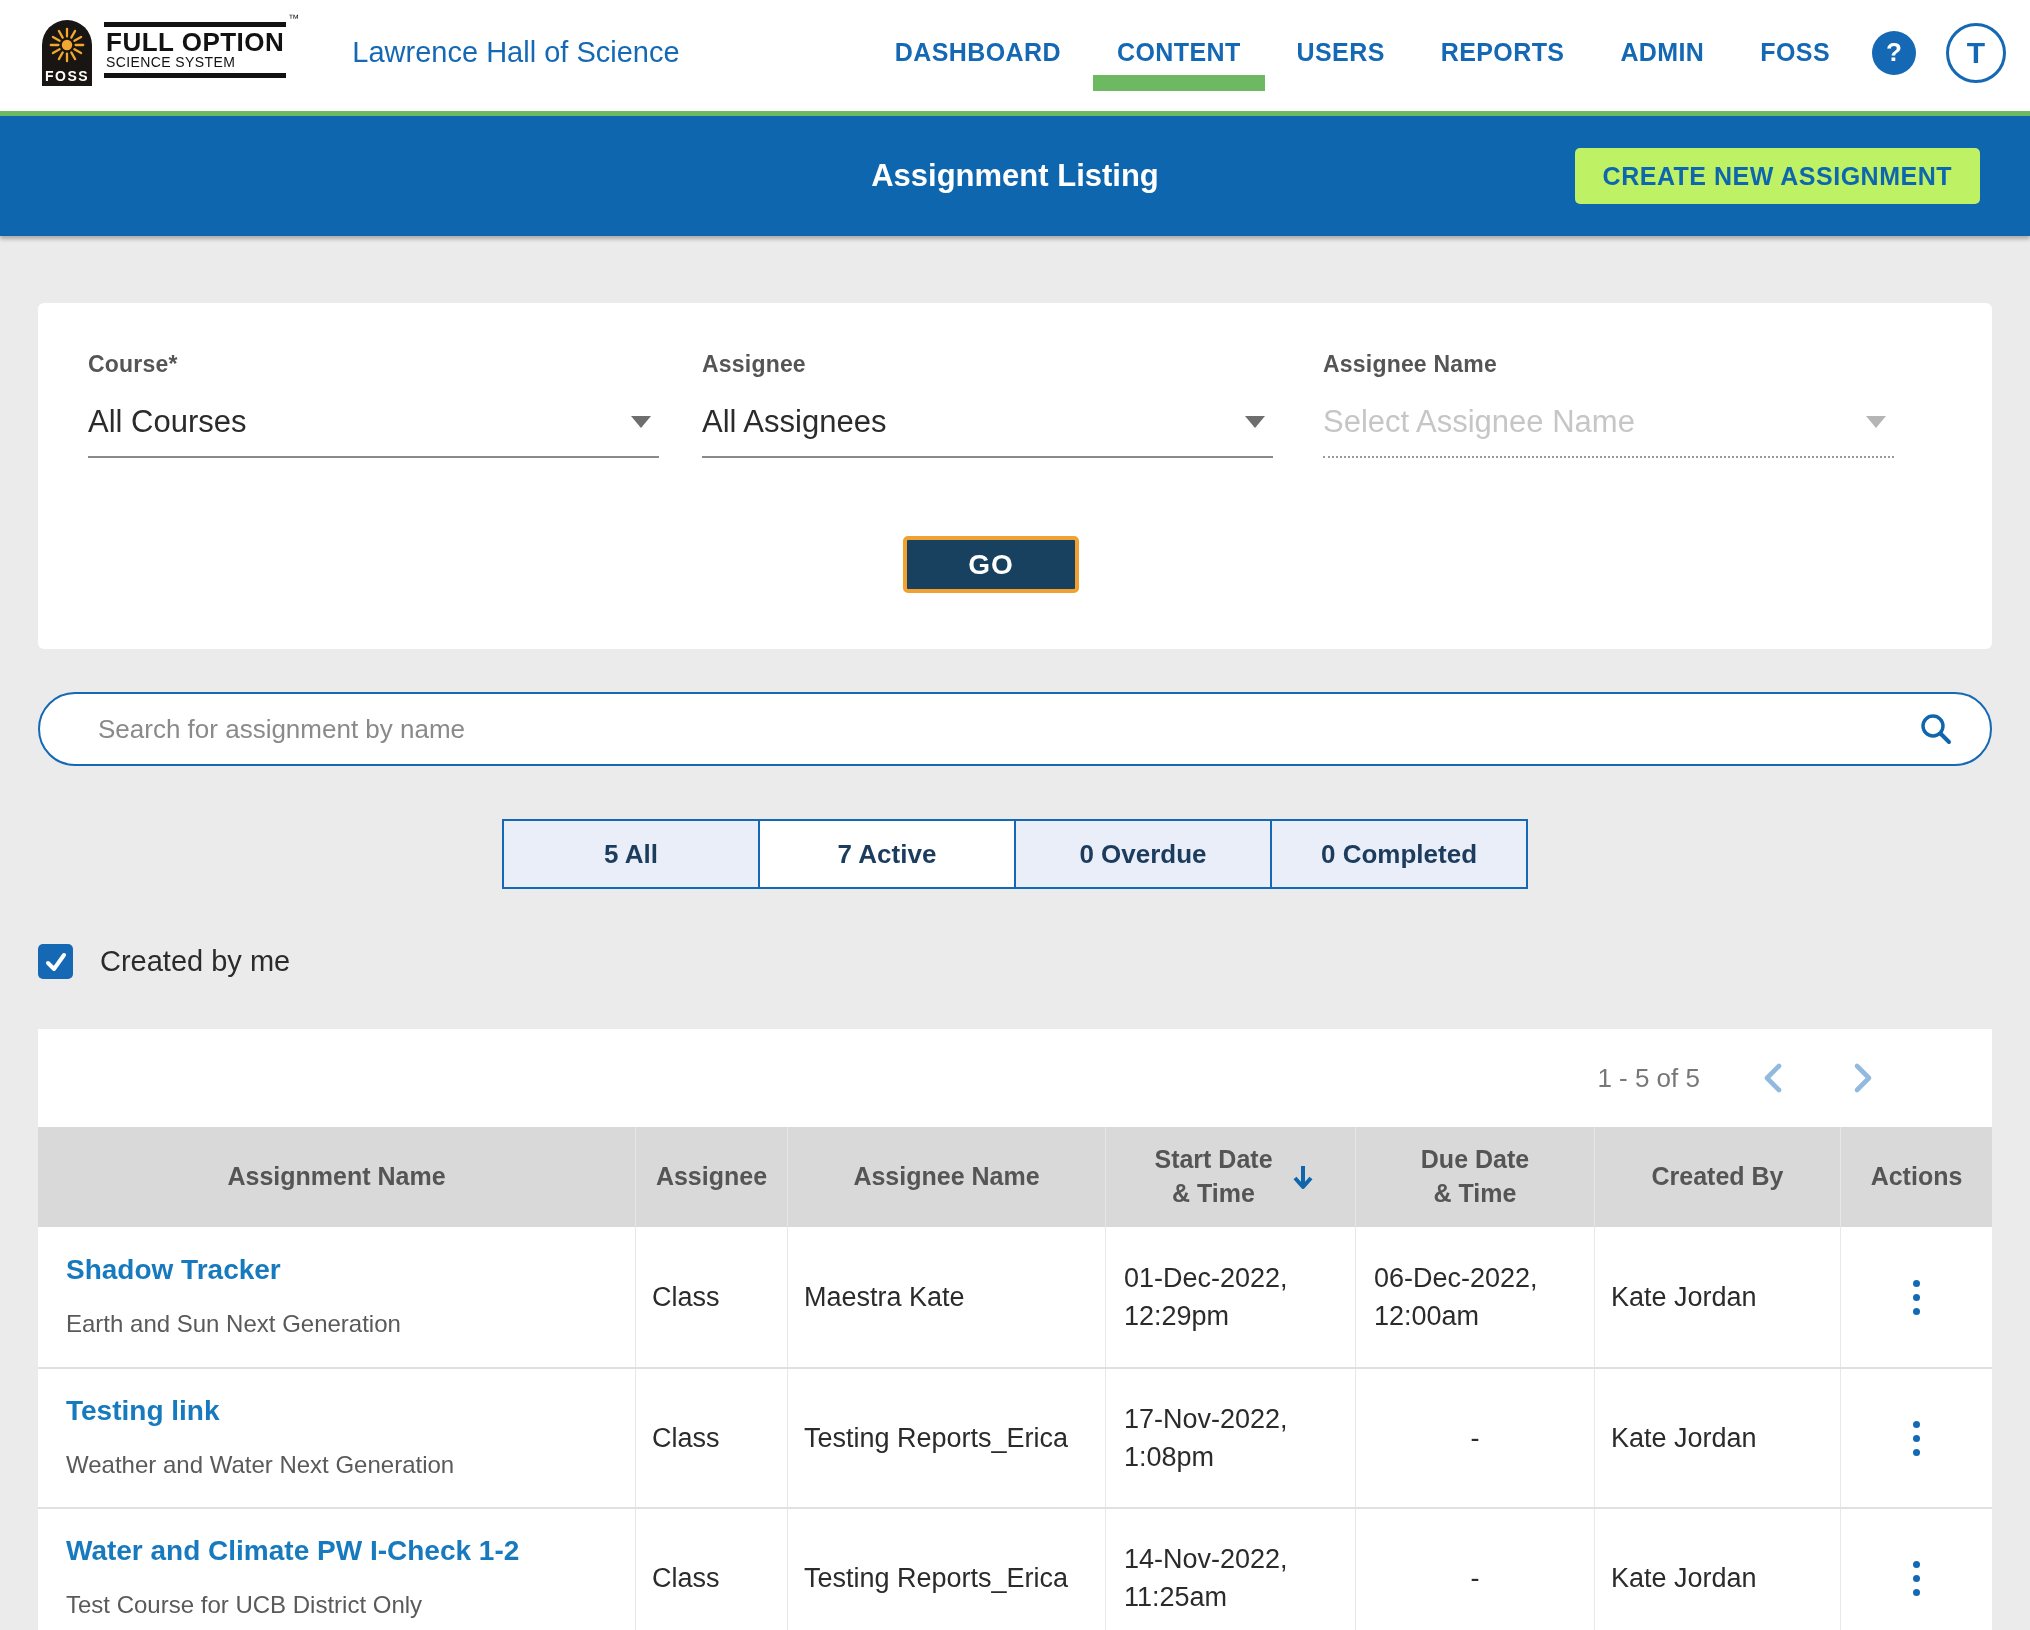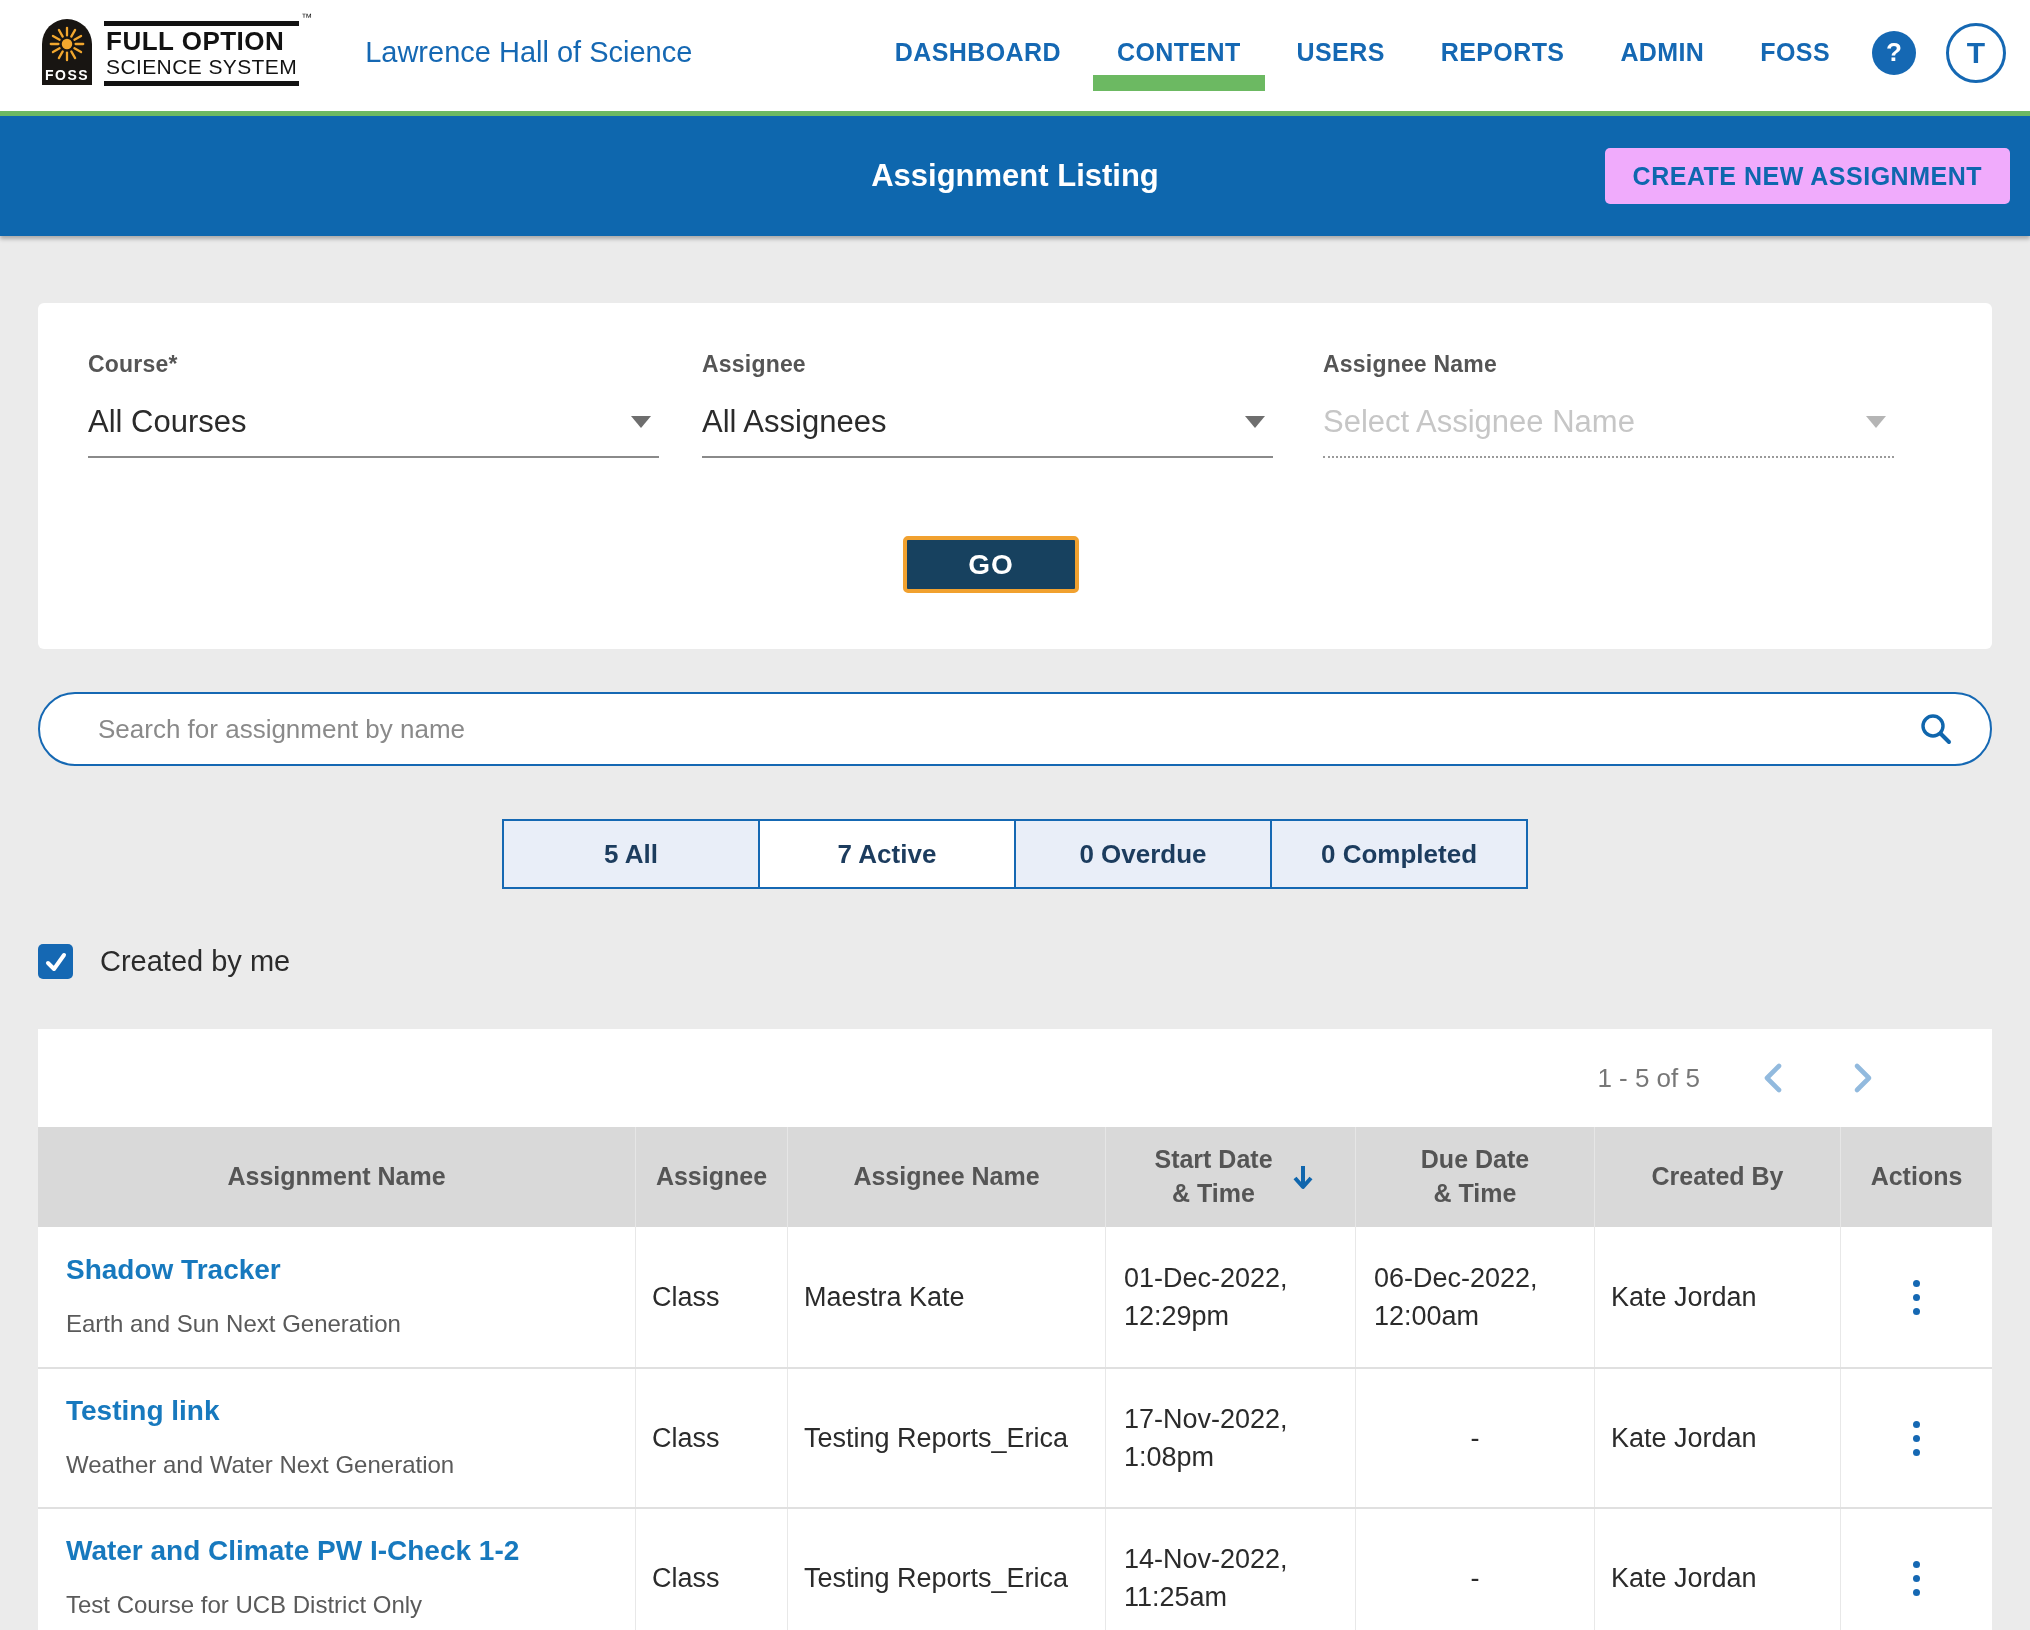--- a/index.html
+++ b/index.html
@@ -12,35 +12,35 @@
   body{background:var(--page-bg);}
 
   
   .top-header{height:111px;background:#fff;display:flex;align-items:center;padding:0 24px 6px 42px;position:relative;}
   .logo{display:flex;align-items:flex-start;gap:12px;cursor:pointer;}
   .logo-arch{width:50px;height:66px;background:#181512;border-radius:25px 25px 0 0;position:relative;display:flex;flex-direction:column;align-items:center;justify-content:flex-end;}
   .logo-arch svg{position:absolute;top:4px;left:4px;}
   .logo-foss{color:#fff;font-size:14px;font-weight:bold;letter-spacing:1.5px;margin-bottom:2px;position:relative;}
   .logo-text{border-top:5px solid #121212;border-bottom:5px solid #121212;padding:2px 2px 3px;position:relative;margin-top:2px;}
   .logo-line1{font-size:26px;font-weight:700;letter-spacing:.5px;color:#121212;line-height:1.02;}
-  .logo-line2{font-size:21px;color:#121212;letter-spacing:.4px;line-height:1.1;}
+  .logo-line2{font-size:14px;color:#121212;letter-spacing:.4px;line-height:1.1;}
   .logo-tm{position:absolute;top:-15px;right:-13px;font-size:11px;color:#121212;}
   .org-name{margin-left:66px;font-size:29px;font-weight:500;color:var(--brand-blue);}
   .main-nav{margin-left:auto;display:flex;align-items:flex-start;gap:56px;}
   .nav-item{font-size:25px;font-weight:600;letter-spacing:.4px;color:var(--brand-blue);cursor:pointer;position:relative;text-decoration:none;}
   .nav-item.active{font-weight:800;}
   .nav-item.active::after{content:"";position:absolute;left:50%;transform:translateX(-50%);bottom:-24px;width:172px;height:16px;background:var(--green);z-index:2;}
   .help-circle{width:44px;height:44px;border-radius:50%;background:var(--brand-blue);color:#fff;font-size:26px;font-weight:700;display:flex;align-items:center;justify-content:center;margin-left:42px;cursor:pointer;}
   .avatar{width:60px;height:60px;border-radius:50%;border:3px solid var(--brand-blue);background:#fff;color:var(--brand-blue);font-size:30px;font-weight:700;display:flex;align-items:center;justify-content:center;margin-left:30px;cursor:pointer;}
   .green-line{height:5px;background:var(--green);position:relative;z-index:1;}
 
   
   .blue-bar{height:120px;background:var(--bar-blue);position:relative;display:flex;align-items:center;box-shadow:0 3px 4px rgba(0,0,0,.28);}
   .bar-title{position:absolute;left:50%;transform:translateX(-50%);color:#fff;font-size:31px;font-weight:700;}
-  .create-btn{margin-left:auto;margin-right:20px;background:#f0abfc;color:var(--bar-blue);font-size:25px;font-weight:700;letter-spacing:.5px;height:56px;padding:0 28px;border:none;border-radius:5px;cursor:pointer;}
+  .create-btn{margin-left:auto;margin-right:50px;background:#bef264;color:var(--bar-blue);font-size:25px;font-weight:700;letter-spacing:.5px;height:56px;padding:0 28px;border:none;border-radius:5px;cursor:pointer;}
 
   
   .filter-card{margin:67px 38px 0;background:#fff;border-radius:6px;padding:48px 98px 56px 50px;}
   .filter-row{display:flex;}
   .filter-field{width:572px;}
   .filter-field + .filter-field{margin-left:43px;}
   .filter-field:last-child{margin-left:50px;}
   .filter-label{font-size:23px;font-weight:700;color:#555;letter-spacing:.2px;margin-bottom:26px;}
   .filter-value-row{display:flex;justify-content:space-between;align-items:center;padding-bottom:16px;border-bottom:2px solid #8a8a8a;cursor:pointer;}
   .filter-value{font-size:31px;color:#2b2b2b;}

